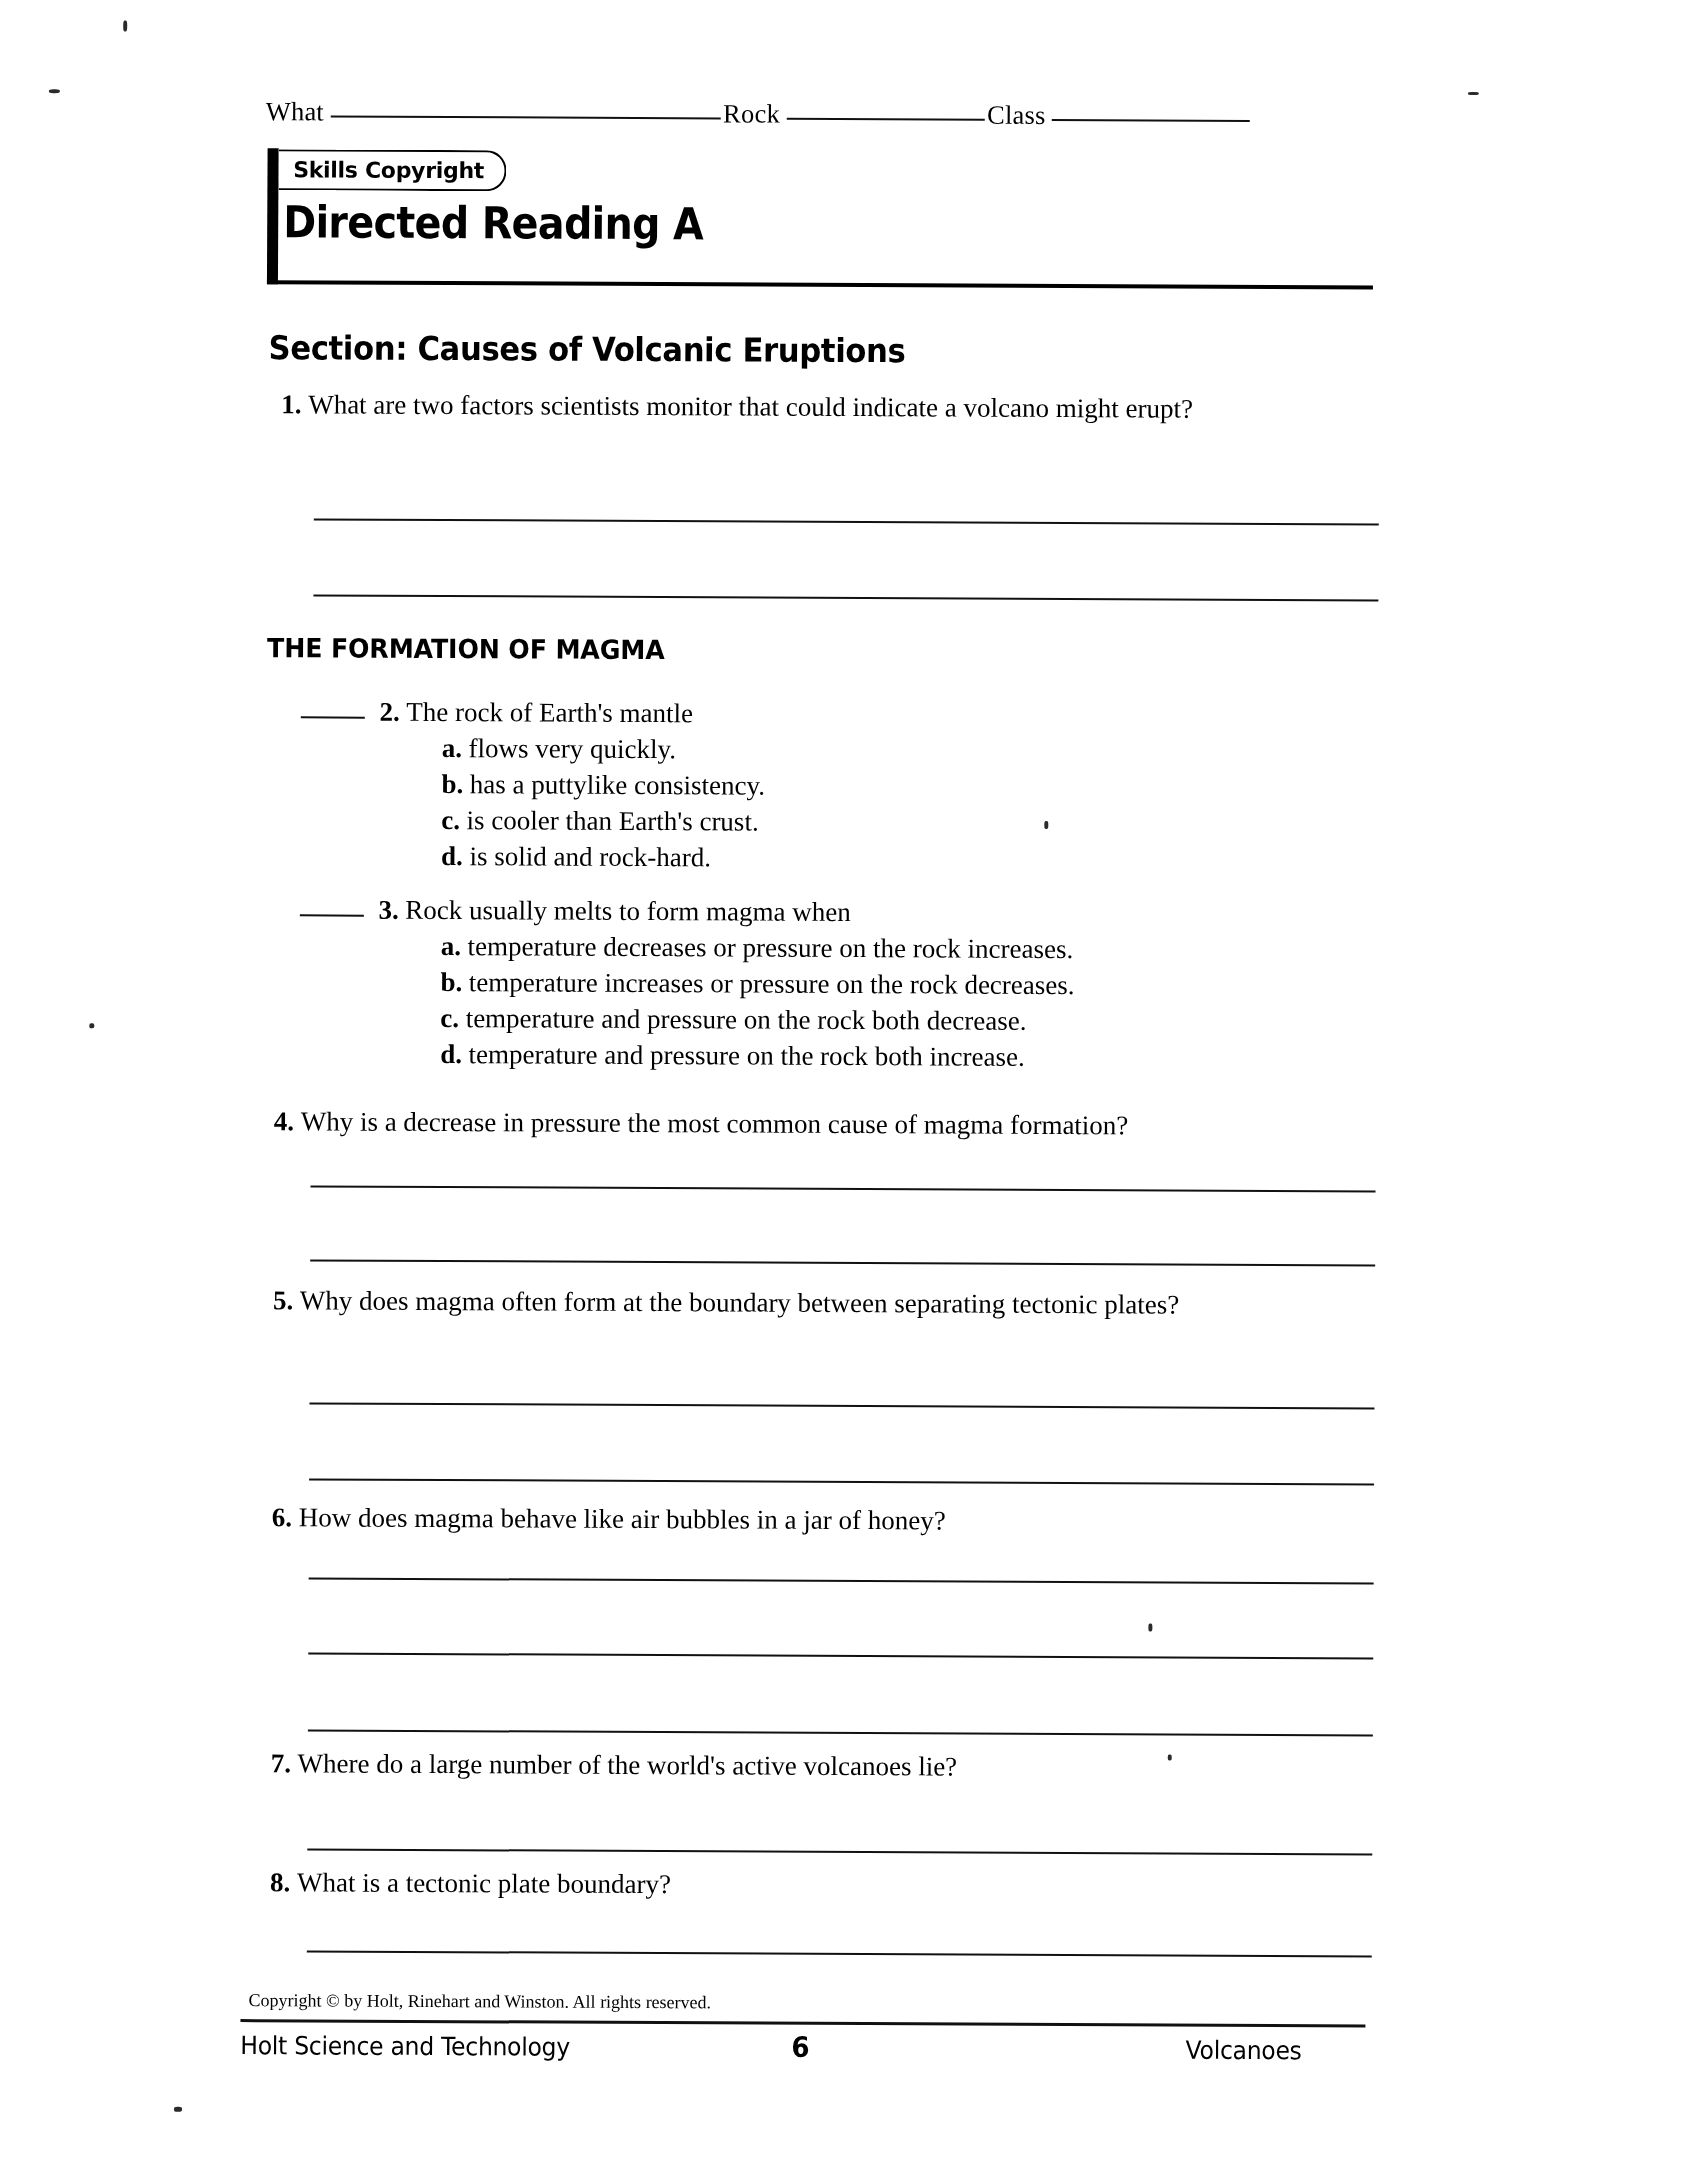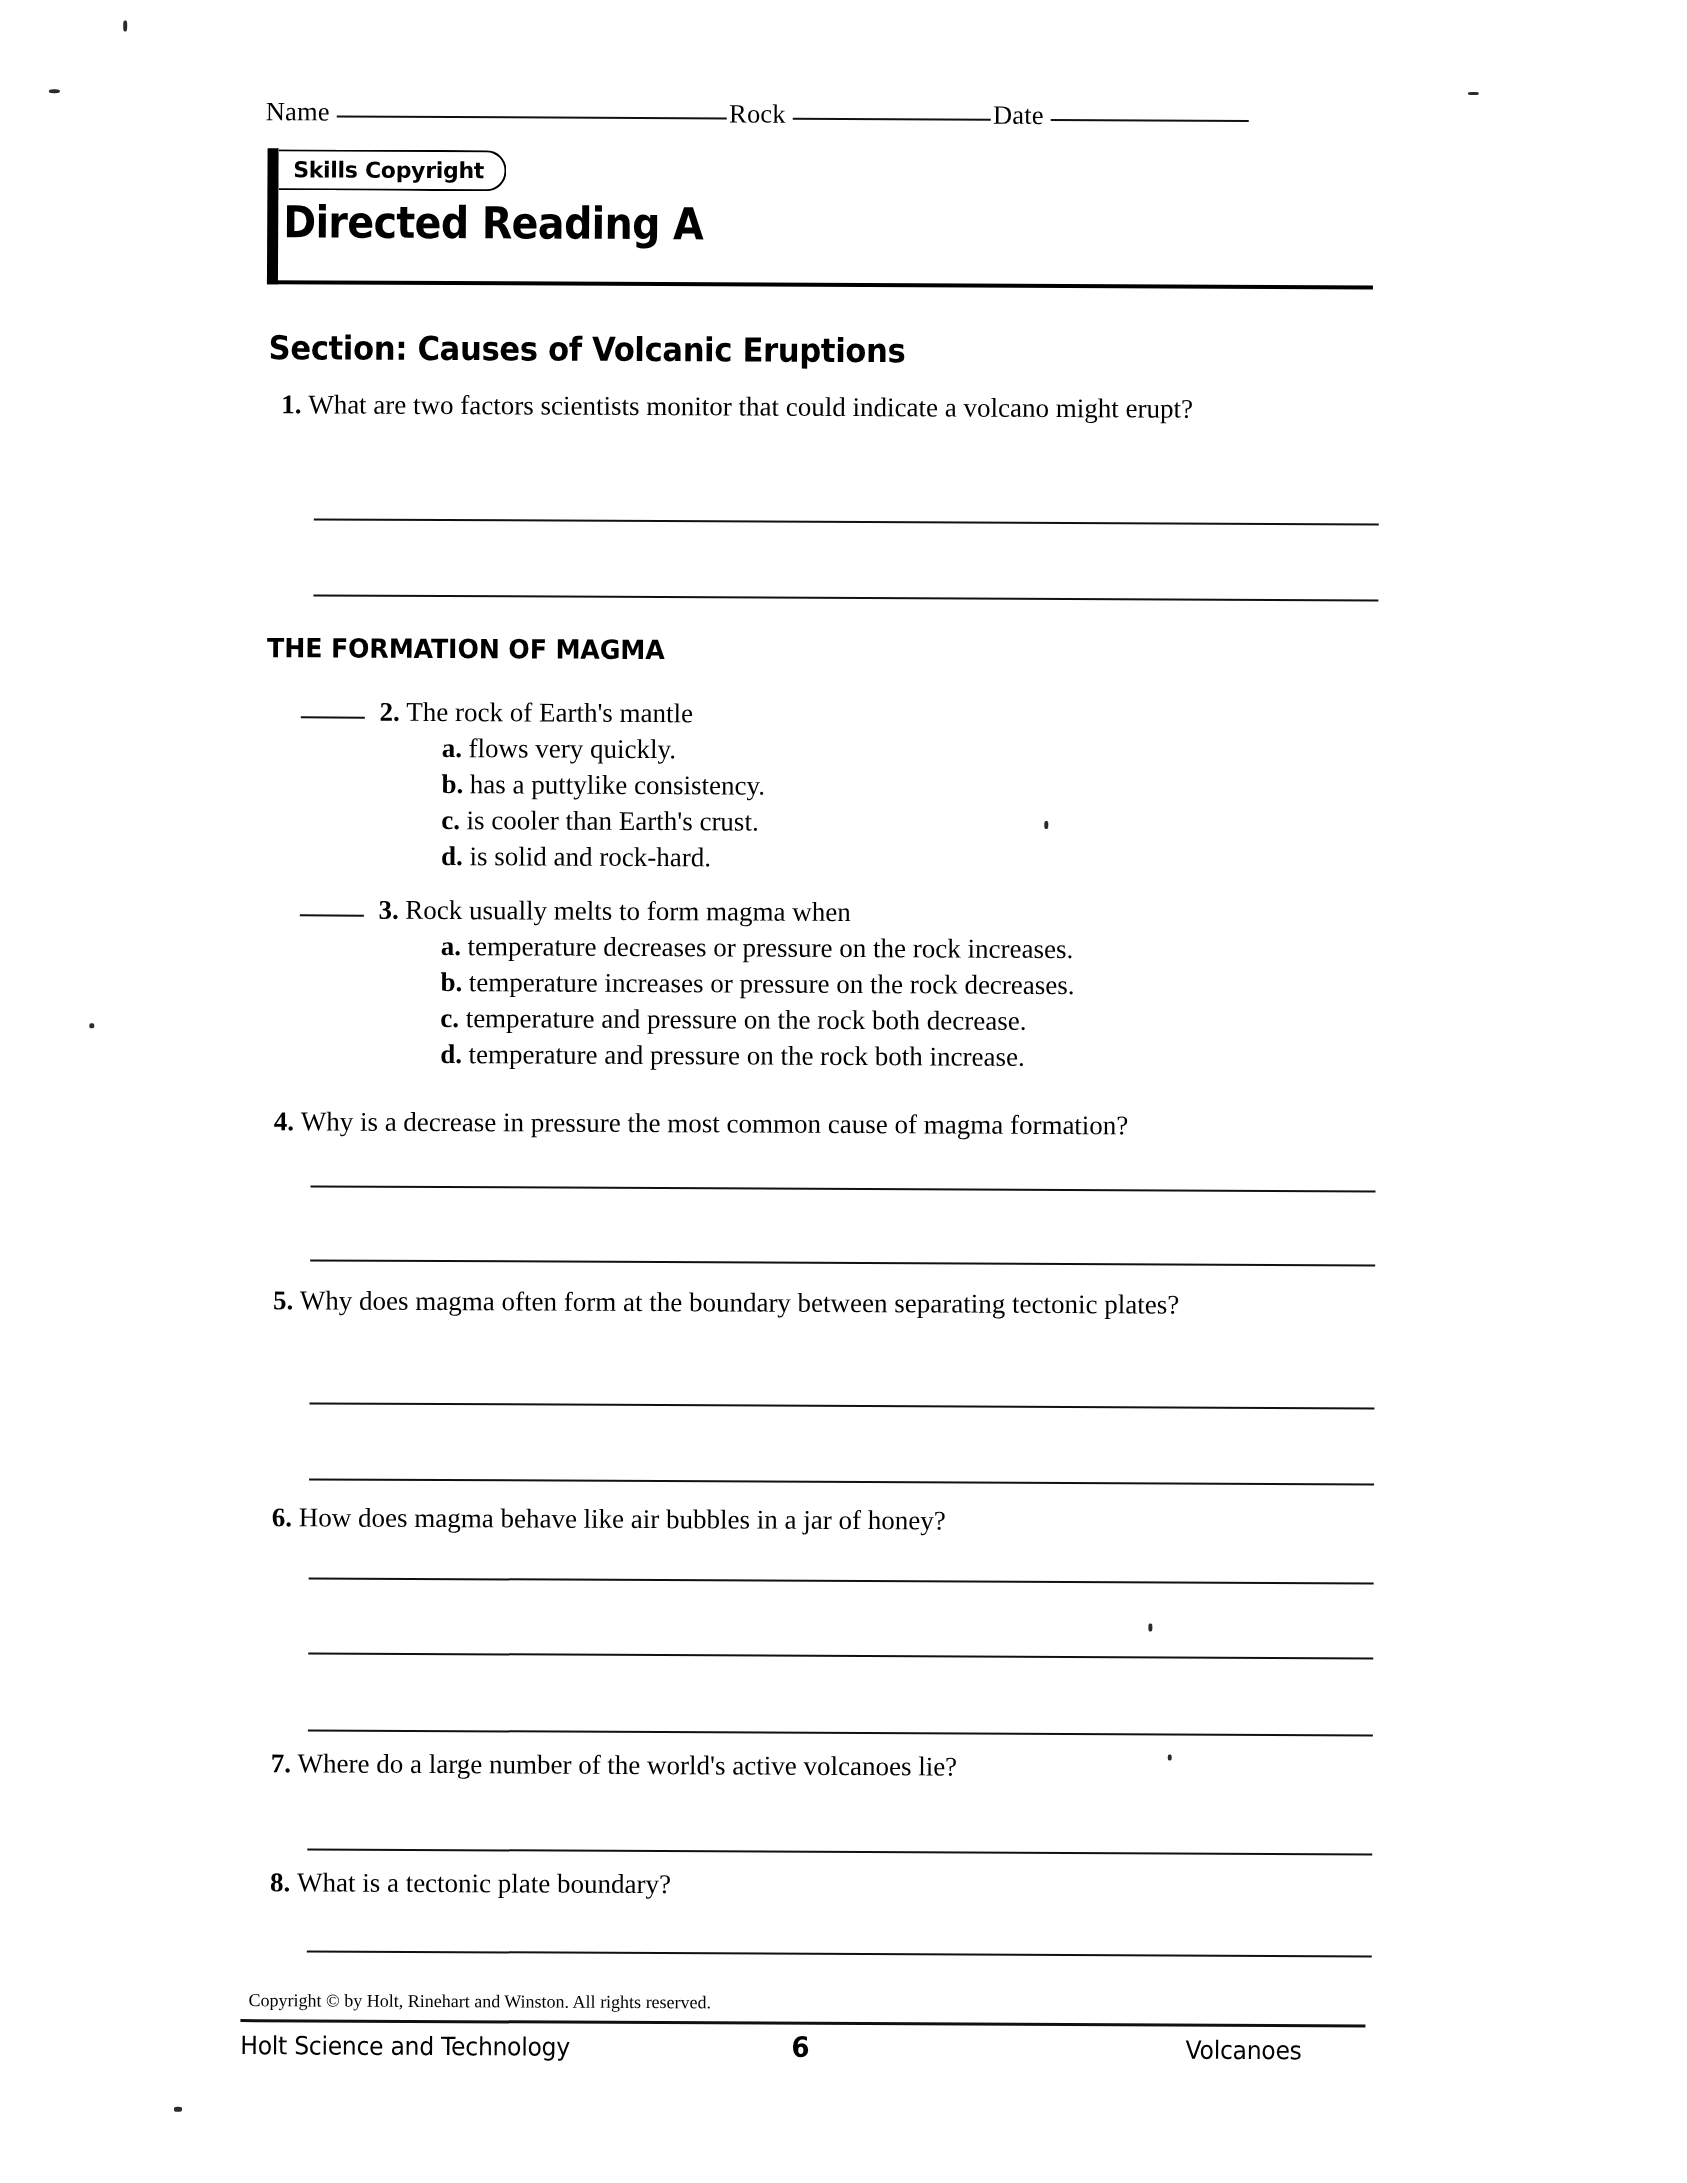--- a/index.html
+++ b/index.html
@@ -238,25 +238,25 @@
   <div class="speck" style="left:118px;top:24px;width:4px;height:10.6px;"></div>
   <div class="speck" style="left:44px;top:93px;width:10.6px;height:4px;"></div>
   <div class="speck" style="left:1463px;top:89px;width:10.6px;height:3.3px;"></div>
   <div class="speck" style="left:89px;top:1027px;width:4.6px;height:4.6px;"></div>
   <div class="speck" style="left:1043px;top:820px;width:4px;height:8px;"></div>
   <div class="speck" style="left:179px;top:2110px;width:8px;height:4.6px;"></div>
   <div class="speck" style="left:1151px;top:1622px;width:4px;height:8px;"></div>
   <div class="speck" style="left:1171px;top:1753px;width:4px;height:6px;"></div>
 
   <div class="hdr">
-    <span class="lbl">Name</span>
+    <span class="lbl">What</span>
     <span class="rule rule-name"></span>
     <span class="lbl">Rock</span>
     <span class="rule rule-class"></span>
-    <span class="lbl">Date</span>
+    <span class="lbl">Class</span>
     <span class="rule rule-date"></span>
   </div>
 
   <div class="titleblock">
     <div class="leftbar"></div>
     <div class="tab">
       <span>Skills Copyright</span>
     </div>
     <div class="doctitle">Directed Reading A</div>
     <div class="titlerule"></div>

